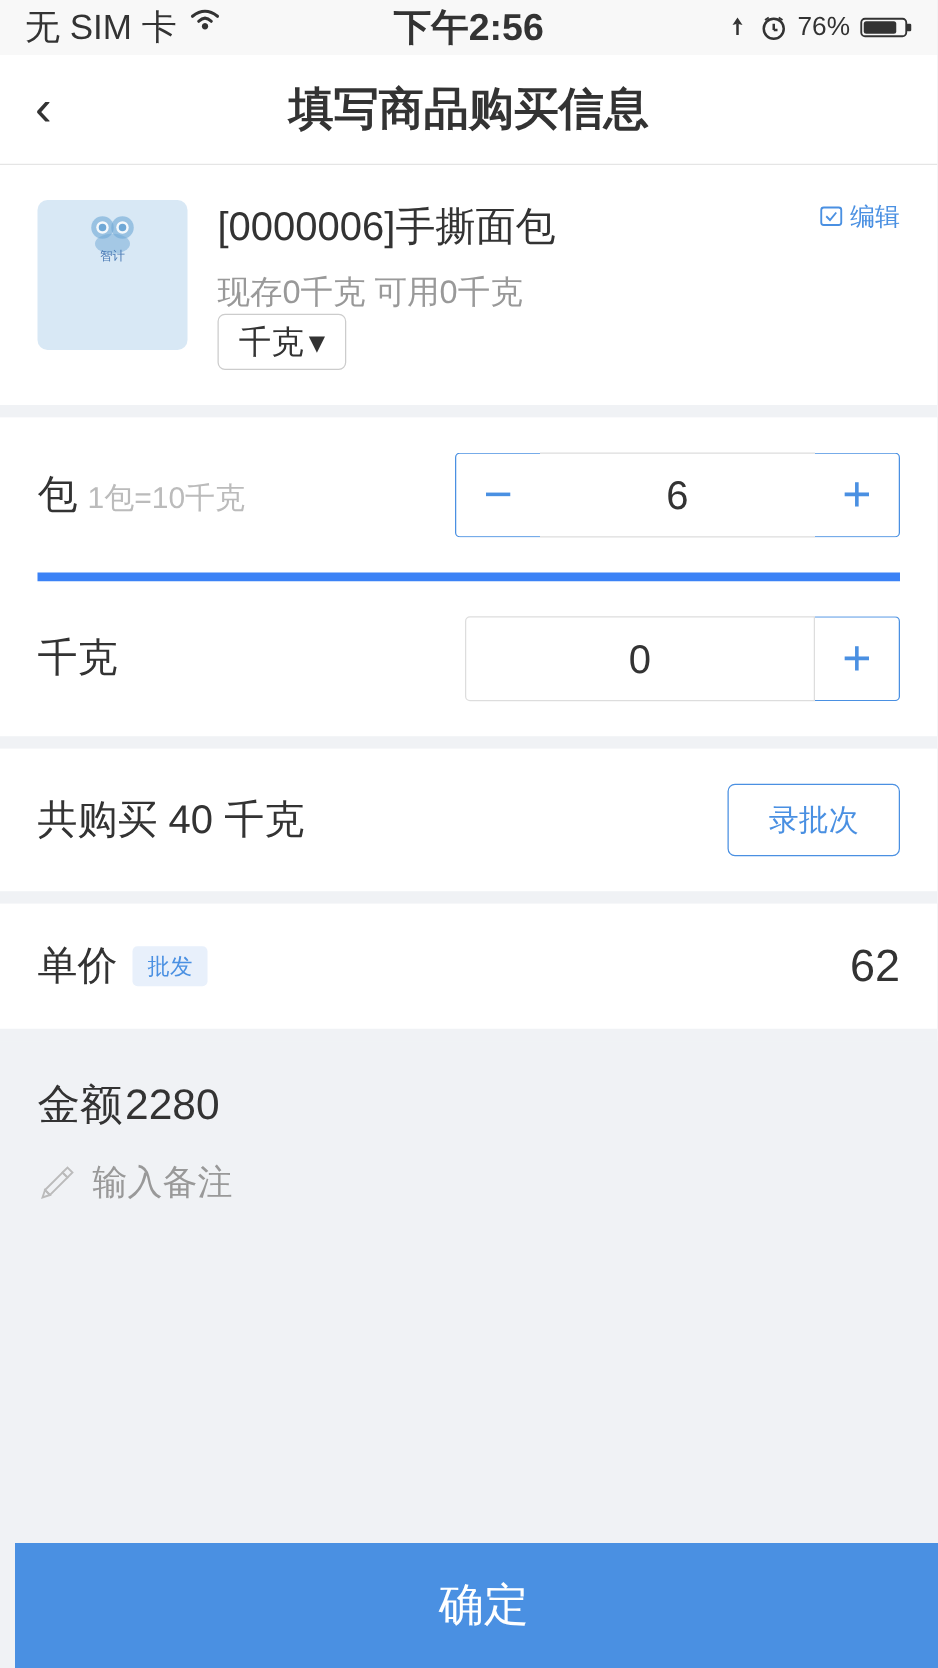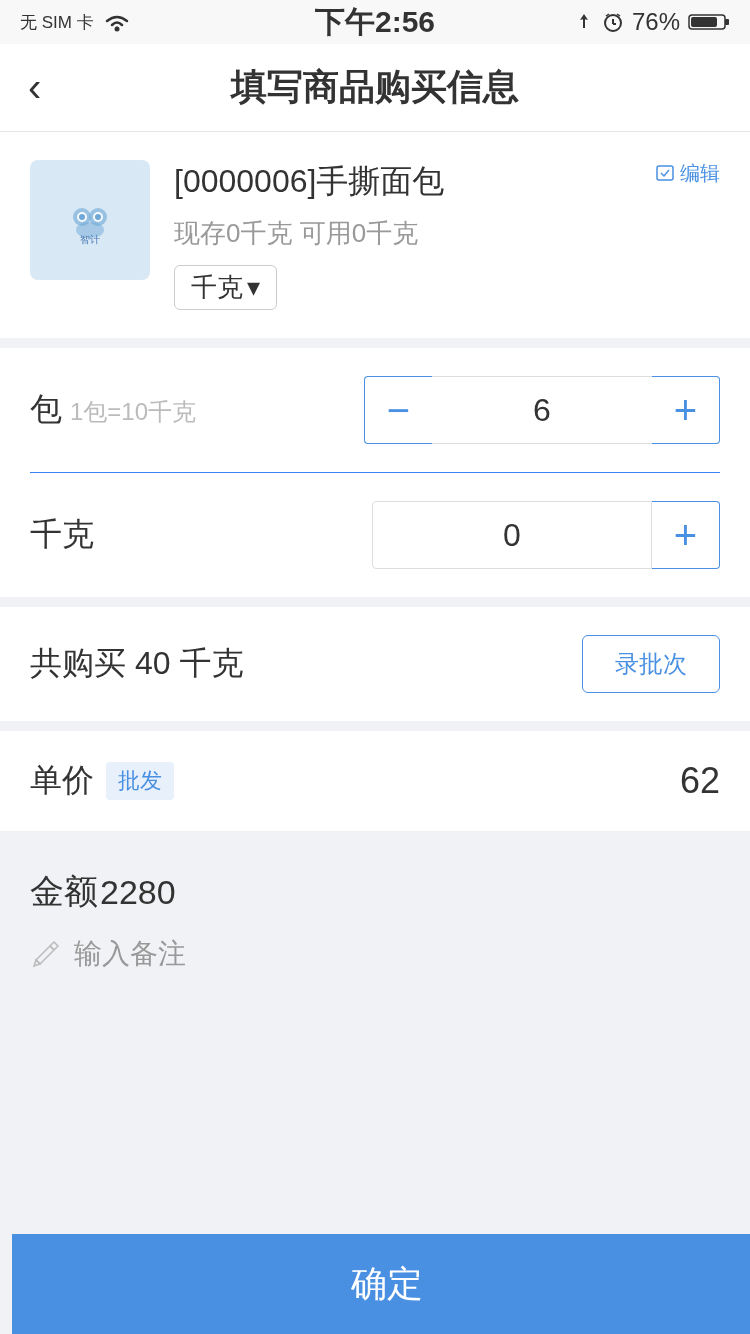--- a/index.html
+++ b/index.html
@@ -20,36 +20,36 @@
       display: flex;
       align-items: center;
       justify-content: space-between;
       padding: 0 20px;
       font-size: 28px;
     }
     .status-left {
       display: flex;
       align-items: flex-start;
       gap: 8px;
-      font-size: 17px;
+      font-size: 28px;
       color: #333;
     }
     .status-center {
       font-size: 30px;
       font-weight: 600;
       color: #333;
       position: absolute;
       left: 50%;
       transform: translateX(-50%);
     }
     .status-right {
       display: flex;
       align-items: center;
       gap: 8px;
-      font-size: 24px;
+      font-size: 21px;
       color: #333;
     }
 
     
     .nav-bar {
       width: 750px;
       height: 88px;
       background: #fff;
       display: flex;
       align-items: center;
@@ -78,41 +78,40 @@
       align-items: flex-start;
       gap: 24px;
       border-bottom: 10px solid #f0f2f5;
     }
     .product-image {
       width: 120px;
       height: 120px;
       background: #d8e8f5;
       border-radius: 8px;
       display: flex;
-      align-items: center;
+      align-items: flex-start;
       justify-content: center;
       flex-shrink: 0;
     }
     .product-image svg {
       width: 70px;
       height: 50px;
     }
     .product-info {
       flex: 1;
     }
     .product-name {
       font-size: 32px;
       color: #333;
       font-weight: 500;
       margin-bottom: 12px;
     }
     .product-stock {
       font-size: 26px;
       color: #999;
-      margin-bottom: 14px;
     }
     .product-unit-row {
       display: flex;
       align-items: center;
       gap: 12px;
       font-size: 28px;
       color: #555;
     }
     .unit-dropdown {
       border: 1px solid #ccc;
@@ -142,21 +141,21 @@
     .input-section {
       background: #fff;
       padding: 0 30px;
       border-bottom: 10px solid #f0f2f5;
     }
     .input-row {
       display: flex;
       align-items: center;
       justify-content: space-between;
       padding: 28px 0;
-      border-bottom: 1px solid #3b82f6;
+      border-bottom: 7px solid #3b82f6;
     }
     .input-row:last-child {
       border-bottom: none;
     }
     .input-label {
       font-size: 32px;
       color: #333;
       flex-shrink: 0;
     }
     .input-sub-label {
@@ -275,21 +274,21 @@
     .price-label {
       font-size: 32px;
       color: #333;
       display: flex;
       align-items: center;
       gap: 12px;
     }
     .price-badge {
       background: #e8f0fb;
       color: #4a90e2;
-      font-size: 22px;
+      font-size: 18px;
       padding: 4px 12px;
       border-radius: 4px;
     }
     .price-ref-btn {
       border: 1px solid #e07a30;
       color: #e07a30;
       font-size: 26px;
       padding: 6px 18px;
       border-radius: 4px;
       background: #fff;

